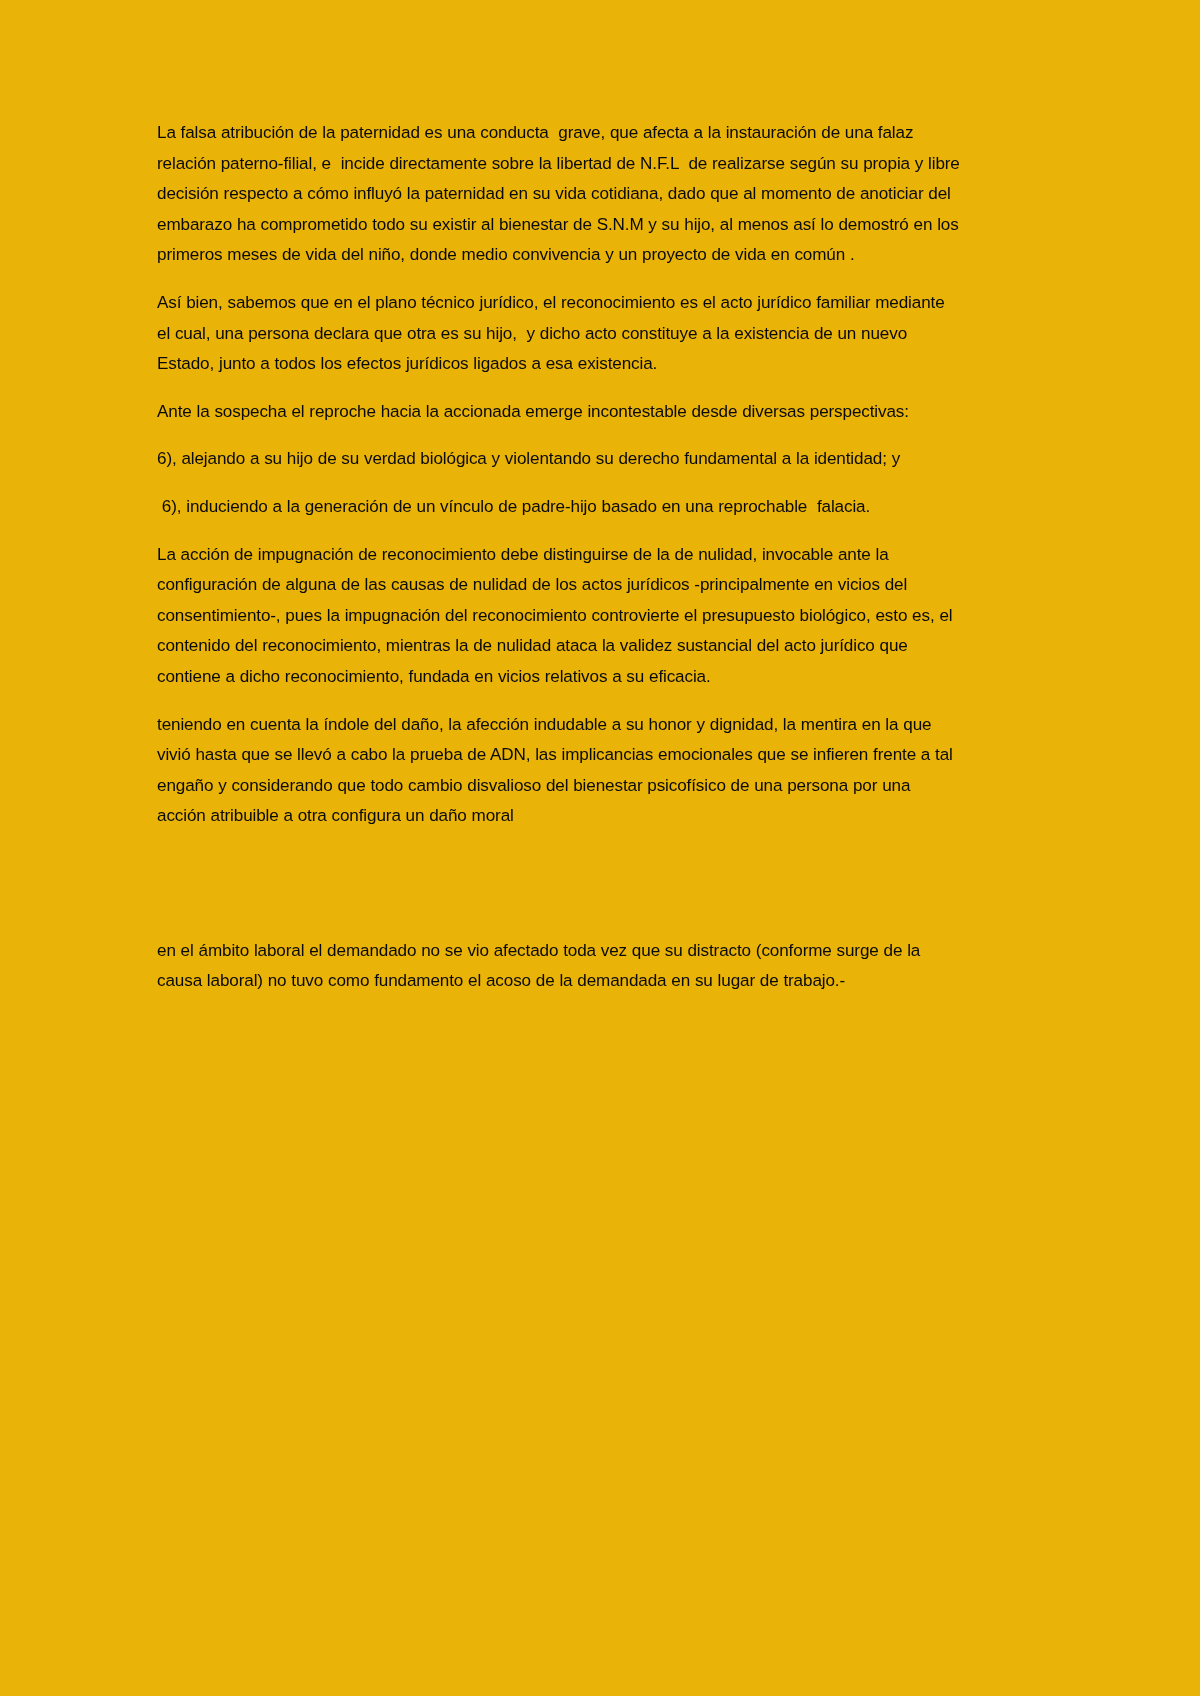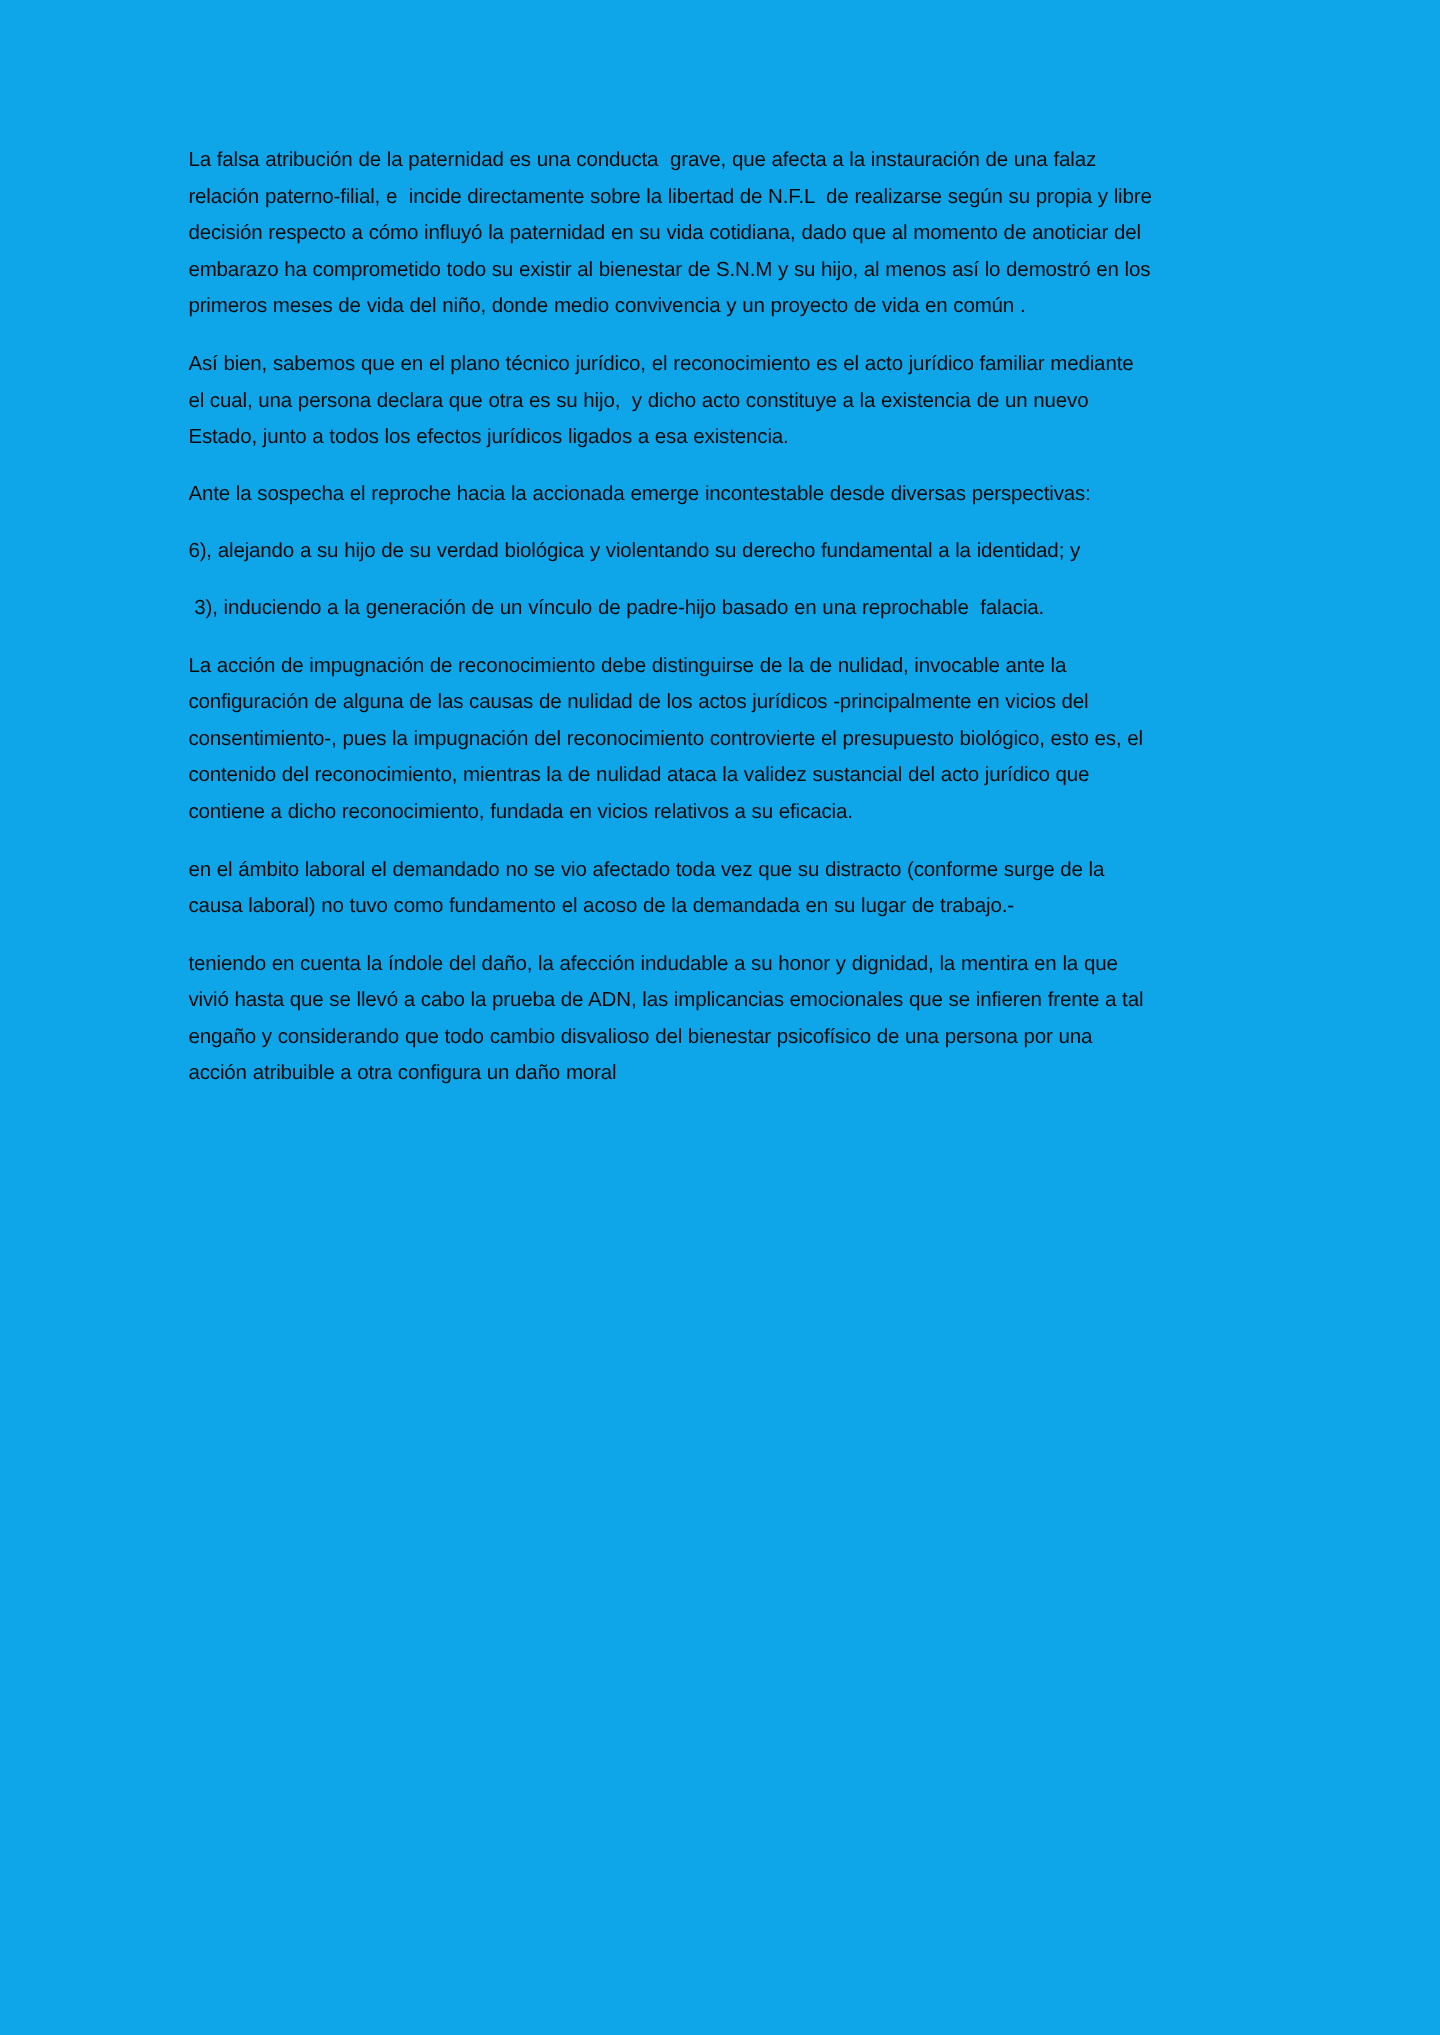--- a/index.html
+++ b/index.html
@@ -11,21 +11,21 @@
   body {
     font-family: "Liberation Sans", "DejaVu Sans", sans-serif;
     color: #000000;
     -webkit-font-smoothing: antialiased;
   }
   .page {
     position: relative;
     width: 1200px;
     height: 1696px;
     margin: 0 auto;
-    background: #0ea5e9;
+    background: #eab308;
     overflow: hidden;
     box-sizing: border-box;
   }
   .doc-body {
     position: absolute;
     left: 157px;
     top: 118px;
     width: 805px;
   }
   .para {
@@ -58,22 +58,22 @@
 
     <p class="para">La falsa atribución de la paternidad es una conducta  grave, que afecta a la instauración de una falaz relación paterno-filial, e  incide directamente sobre la libertad de N.F.L  de realizarse según su propia y libre decisión respecto a cómo influyó la paternidad en su vida cotidiana, dado que al momento de anoticiar del embarazo ha comprometido todo su existir al bienestar de S.N.M y su hijo, al menos así lo demostró en los primeros meses de vida del niño, donde medio convivencia y un proyecto de vida en común .</p>
 
     <p class="para">Así bien, sabemos que en el plano técnico jurídico, el reconocimiento es el acto jurídico familiar mediante el cual, una persona declara que otra es su hijo,  y dicho acto constituye a la existencia de un nuevo Estado, junto a todos los efectos jurídicos ligados a esa existencia.</p>
 
     <p class="para">Ante la sospecha el reproche hacia la accionada emerge incontestable desde diversas perspectivas:</p>
 
 
     <p class="para">6), alejando a su hijo de su verdad biológica y violentando su derecho fundamental a la identidad; y</p>
 
-    <p class="para indent-lead"> 3), induciendo a la generación de un vínculo de padre-hijo basado en una reprochable  falacia.</p>
+    <p class="para indent-lead"> 6), induciendo a la generación de un vínculo de padre-hijo basado en una reprochable  falacia.</p>
 
     <p class="para">La acción de impugnación de reconocimiento debe distinguirse de la de nulidad, invocable ante la configuración de alguna de las causas de nulidad de los actos jurídicos -principalmente en vicios del consentimiento-, pues la impugnación del reconocimiento controvierte el presupuesto biológico, esto es, el contenido del reconocimiento, mientras la de nulidad ataca la validez sustancial del acto jurídico que contiene a dicho reconocimiento, fundada en vicios relativos a su eficacia.</p>
 
+    <p class="para gap-after">teniendo en cuenta la índole del daño, la afección indudable a su honor y dignidad, la mentira en la que vivió hasta que se llevó a cabo la prueba de ADN, las implicancias emocionales que se infieren frente a tal engaño y considerando que todo cambio disvalioso del bienestar psicofísico de una persona por una acción atribuible a otra configura un daño moral</p>
+
     <p class="para">en el ámbito laboral el demandado no se vio afectado toda vez que su distracto (conforme surge de la causa laboral) no tuvo como fundamento el acoso de la demandada en su lugar de trabajo.-</p>
-
-    <p class="para gap-after">teniendo en cuenta la índole del daño, la afección indudable a su honor y dignidad, la mentira en la que vivió hasta que se llevó a cabo la prueba de ADN, las implicancias emocionales que se infieren frente a tal engaño y considerando que todo cambio disvalioso del bienestar psicofísico de una persona por una acción atribuible a otra configura un daño moral</p>
 
   </div>
 </div>
 
 </body></html>

